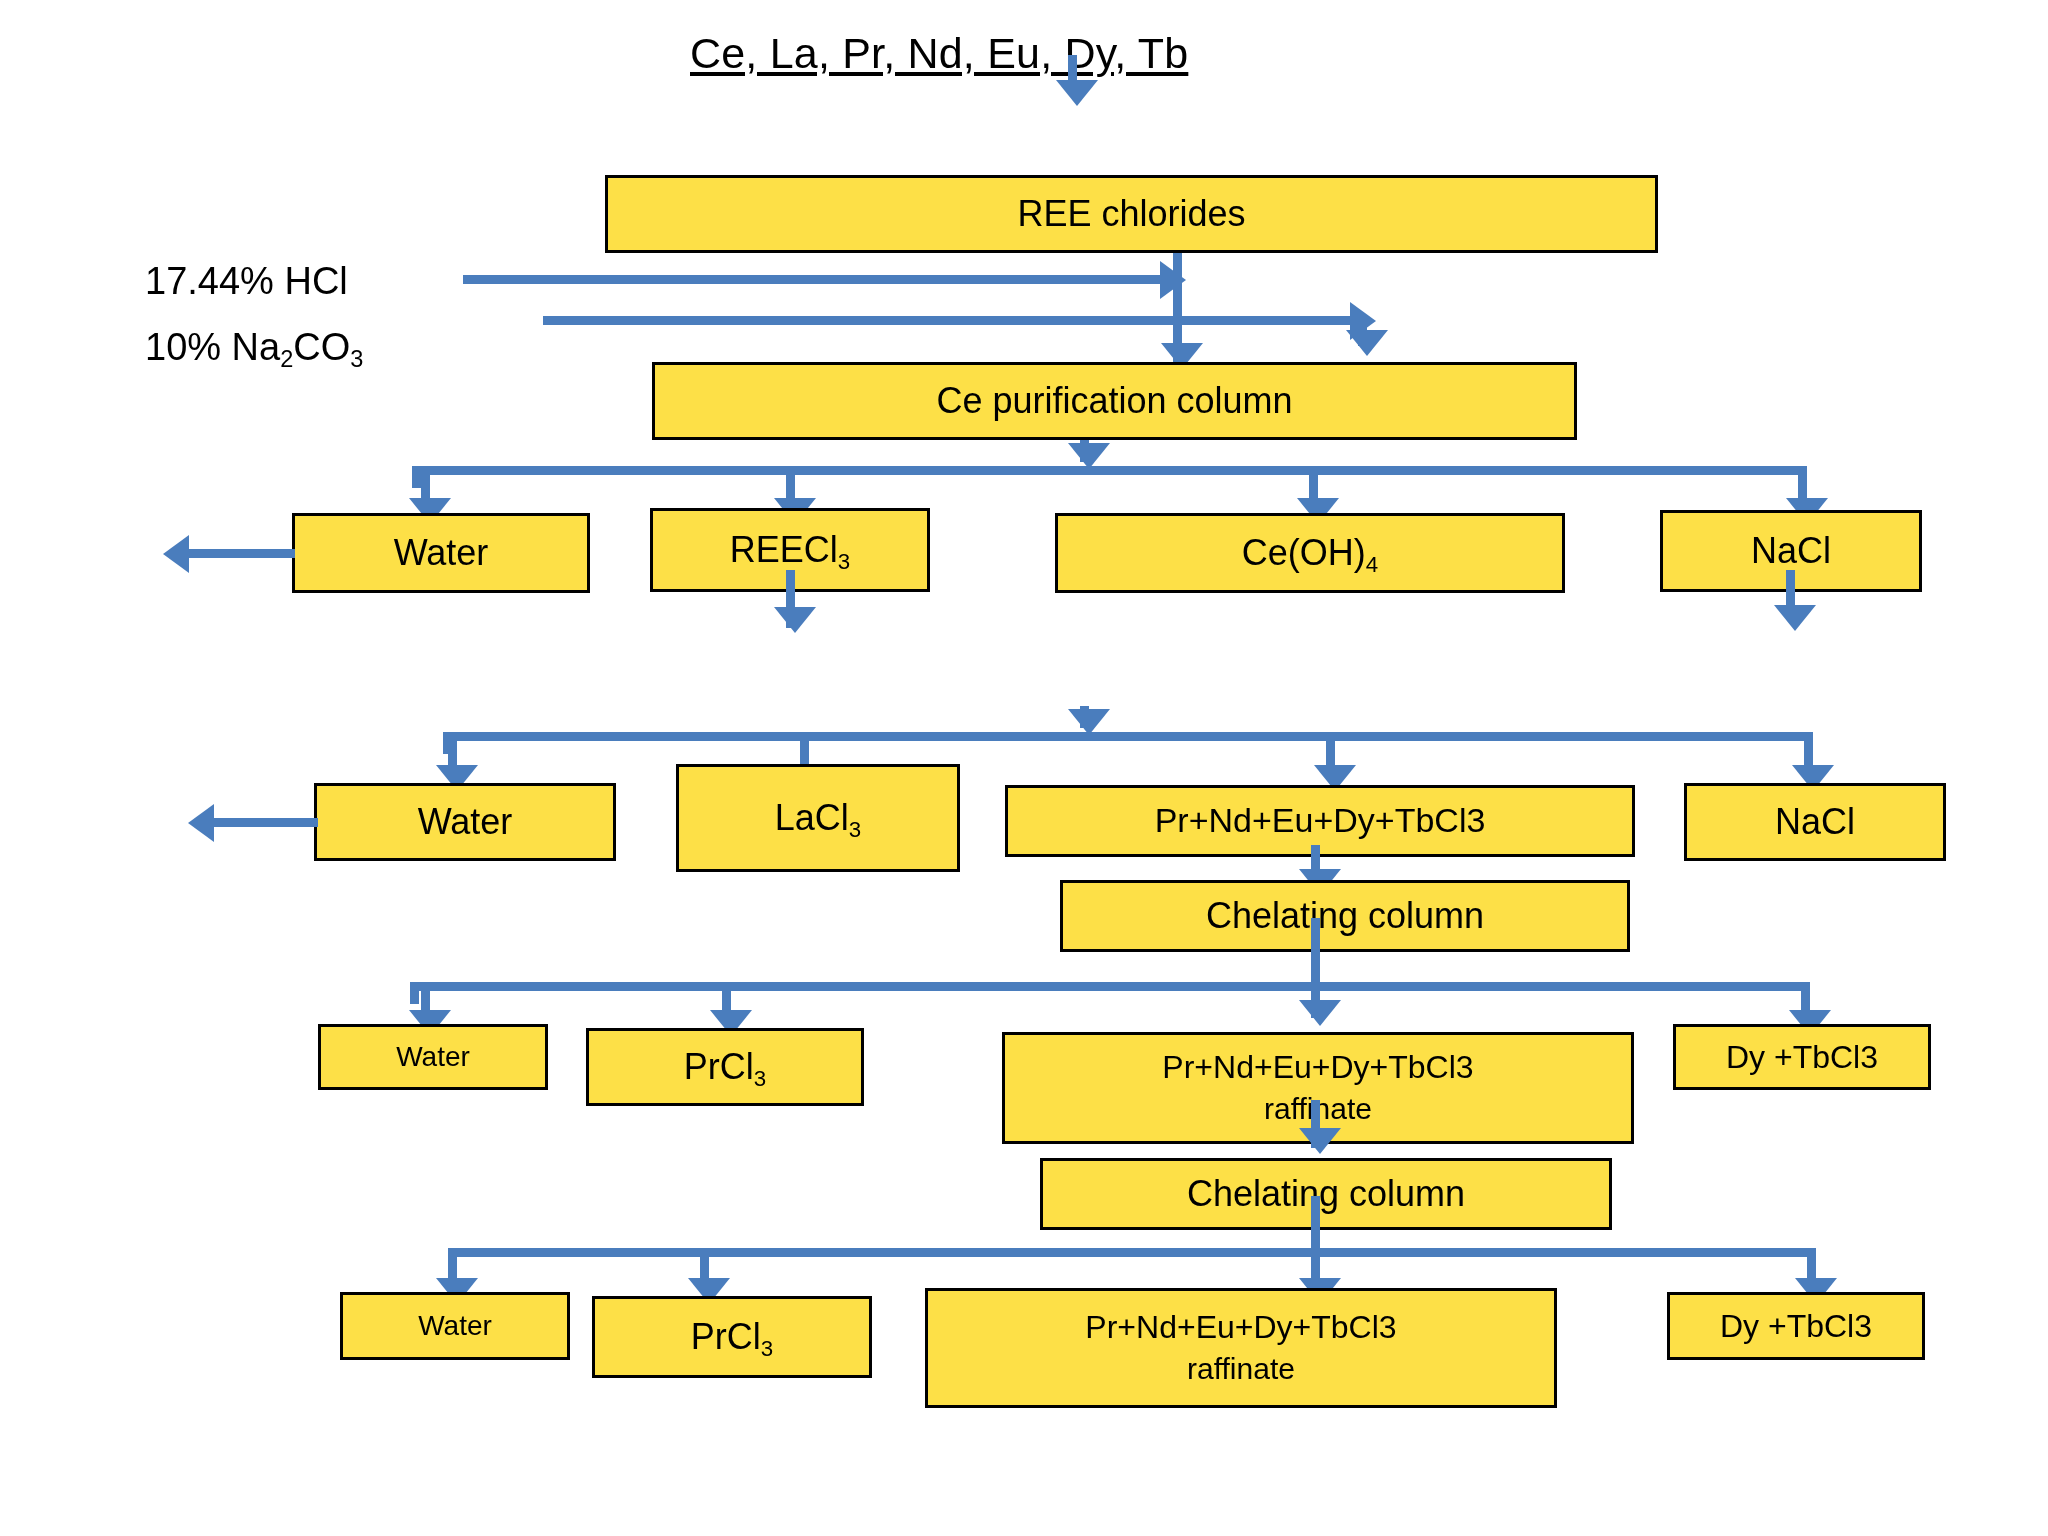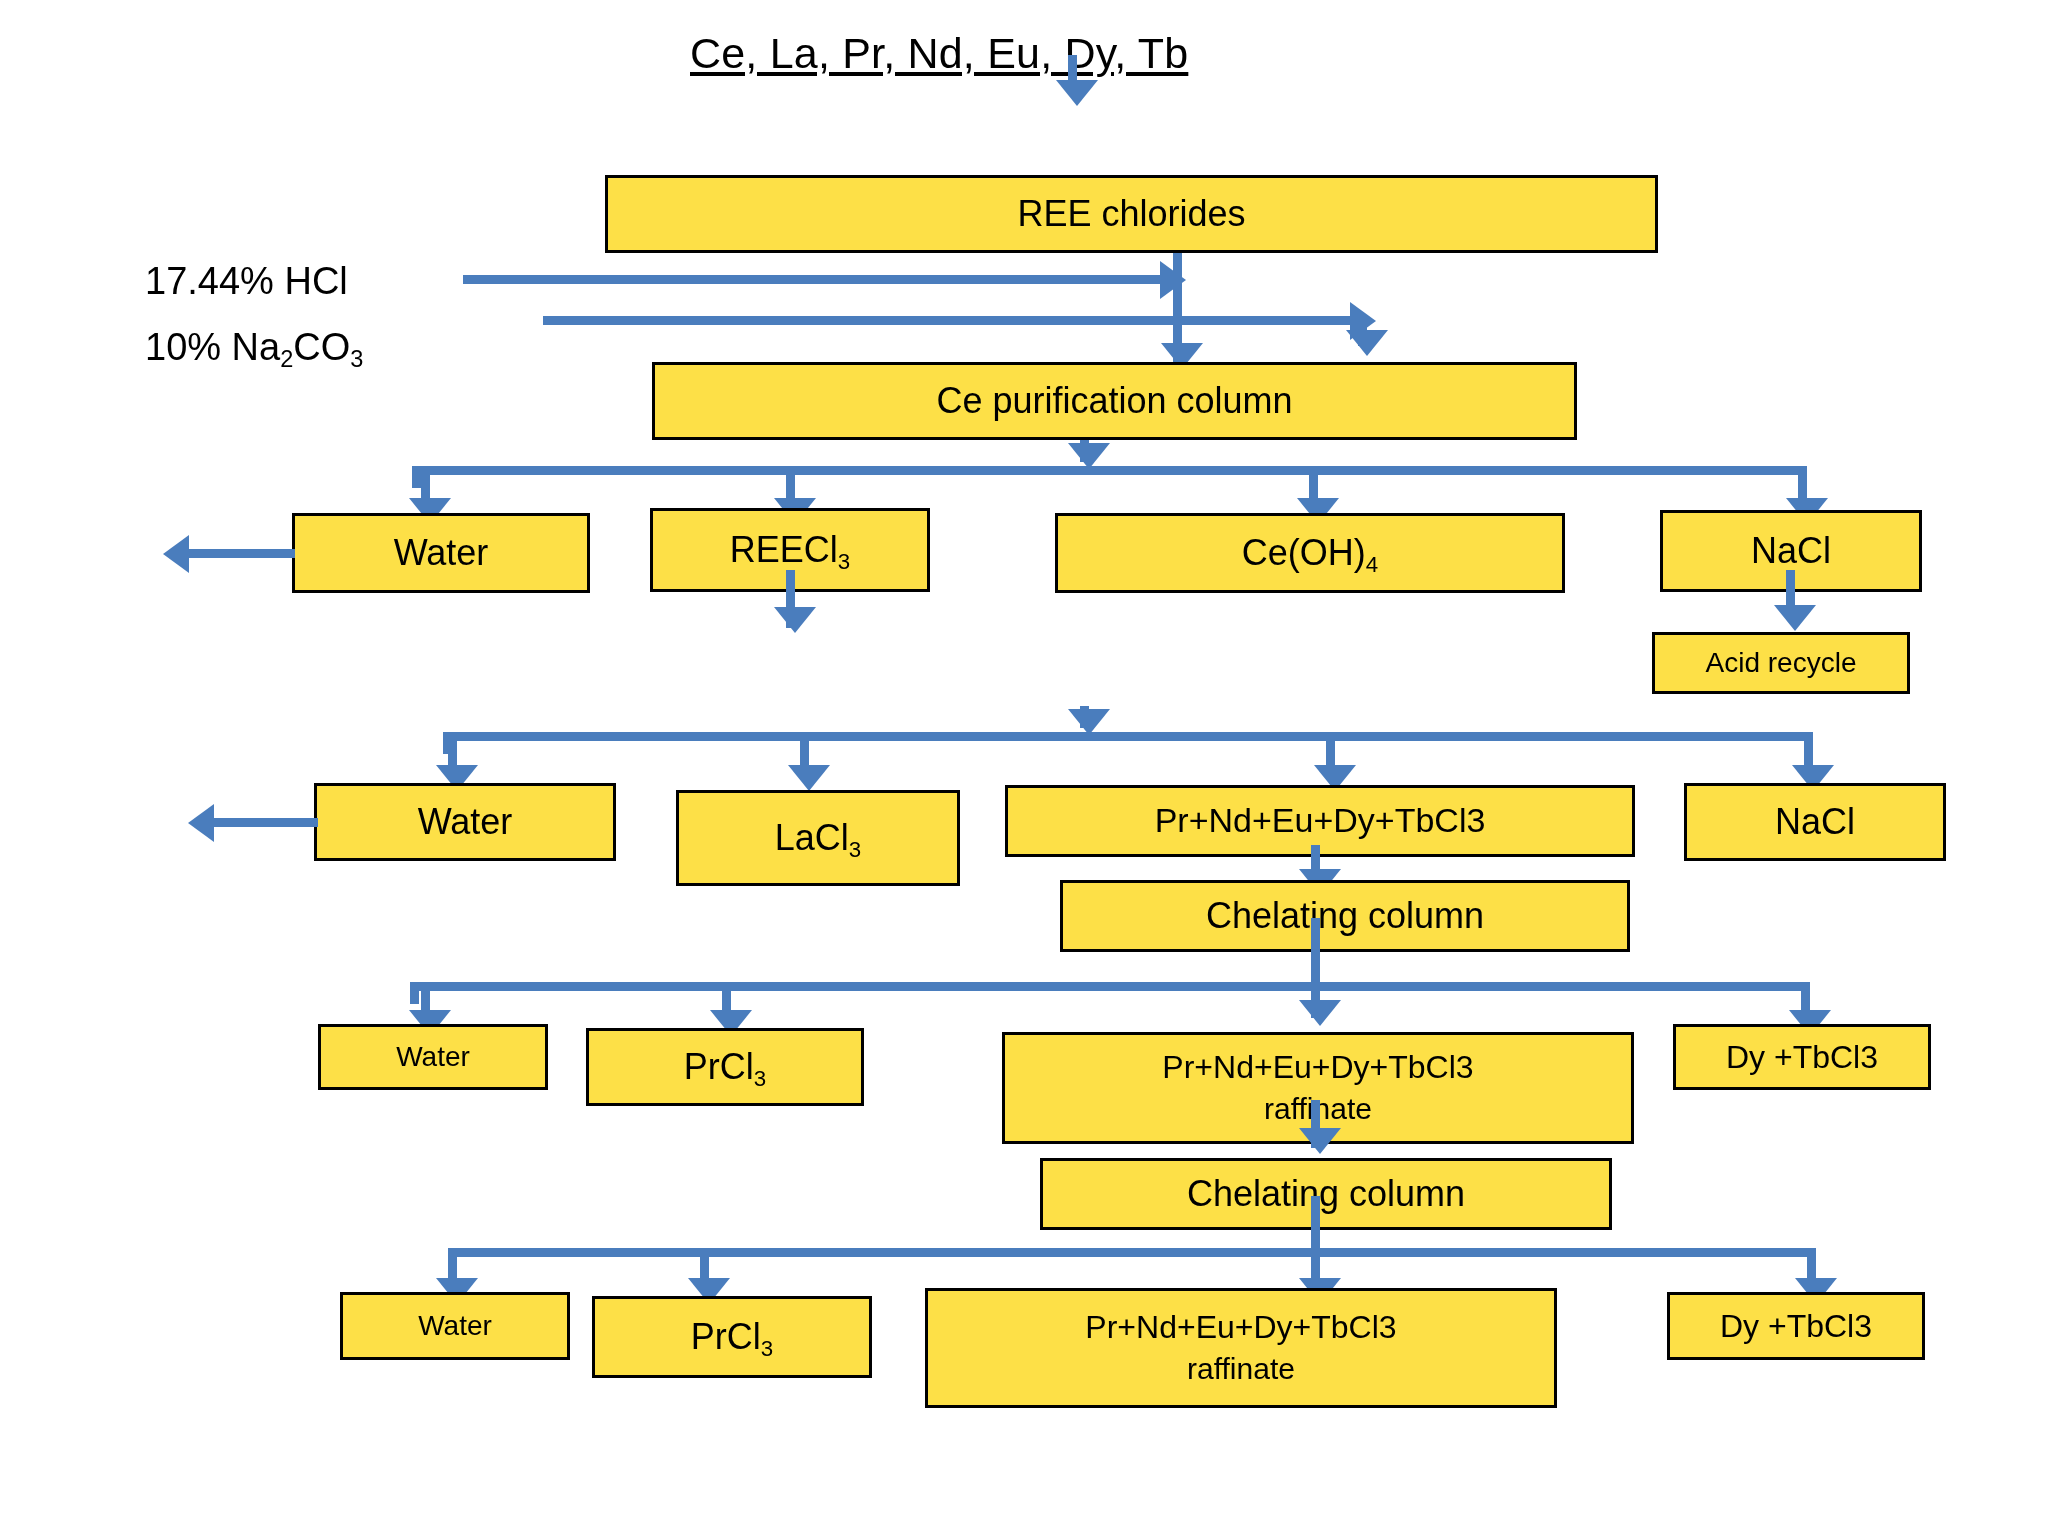--- a/index.html
+++ b/index.html
@@ -113,23 +113,20 @@
   <div class="box" style="left:1660px;top:510px;width:262px;height:82px;">
     <span>NaCl</span>
   </div>
 
   <div class="ar vline" style="left:786px;top:570px;height:58px;"></div>
   <div class="head head-down" style="left:774px;top:607px;"></div>
 
   <div class="ar vline" style="left:1786px;top:570px;height:50px;"></div>
   <div class="head head-down" style="left:1774px;top:605px;"></div>
 
-  <div class="box small" style="left:1652px;top:632px;width:258px;height:62px;">
-    <span>Acid recycle</span>
-  </div>
 
 
   <div class="ar vline" style="left:1080px;top:706px;height:22px;"></div>
   <div class="head head-down" style="left:1068px;top:709px;"></div>
 
   <div class="ar hline" style="left:443px;top:732px;width:1370px;"></div>
   <div class="ar vline" style="left:443px;top:732px;height:22px;"></div>
   <div class="ar vline" style="left:1804px;top:732px;height:22px;"></div>
 
   <div class="ar vline" style="left:448px;top:732px;height:40px;"></div>
@@ -143,21 +140,21 @@
 
   <div class="ar vline" style="left:1804px;top:732px;height:40px;"></div>
   <div class="head head-down" style="left:1792px;top:765px;"></div>
 
   <div class="box" style="left:314px;top:783px;width:302px;height:78px;">
     <span>Water</span>
   </div>
   <div class="ar hline" style="left:210px;top:818px;width:108px;"></div>
   <div class="head head-left" style="left:188px;top:804px;"></div>
 
-  <div class="box" style="left:676px;top:790px;width:284px;height:96px;">
+  <div class="box" style="left:676px;top:764px;width:284px;height:108px;">
     <span><span>LaCl</span><sub>3</sub></span>
   </div>
 
   <div class="box small" style="left:1005px;top:785px;width:630px;height:72px;font-size:34px;">
     <span>Pr+Nd+Eu+Dy+TbCl3</span>
   </div>
 
   <div class="box" style="left:1684px;top:783px;width:262px;height:78px;">
     <span>NaCl</span>
   </div>

